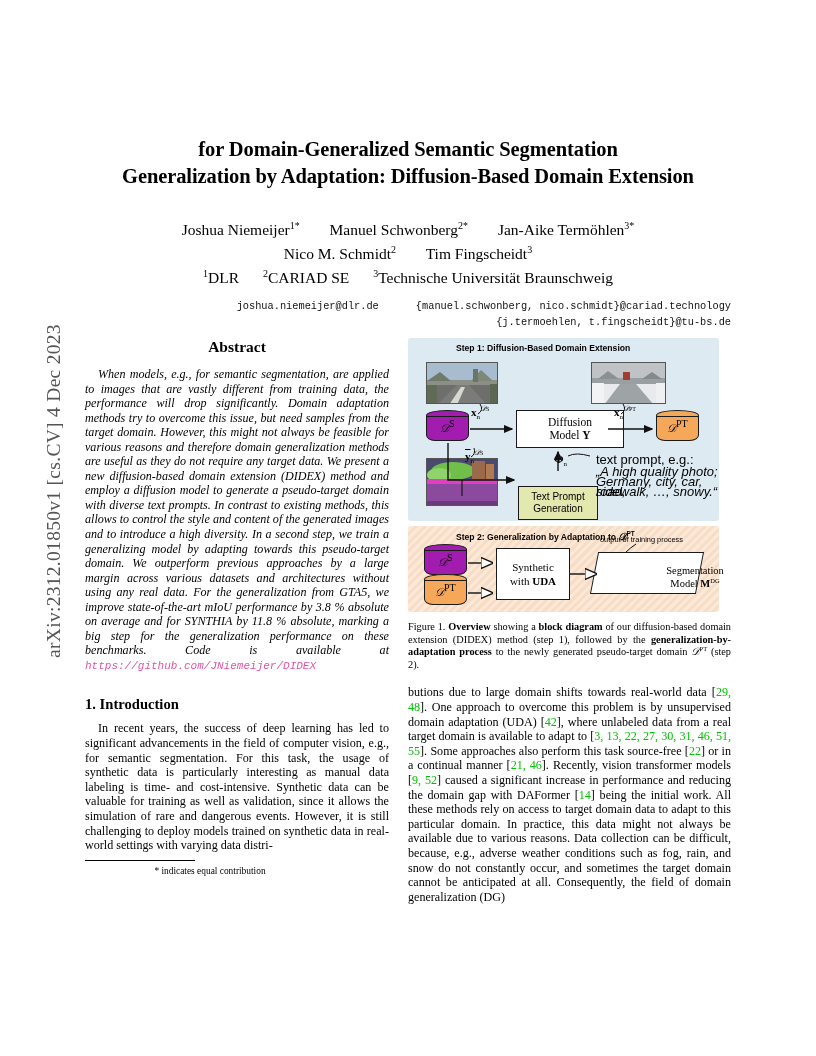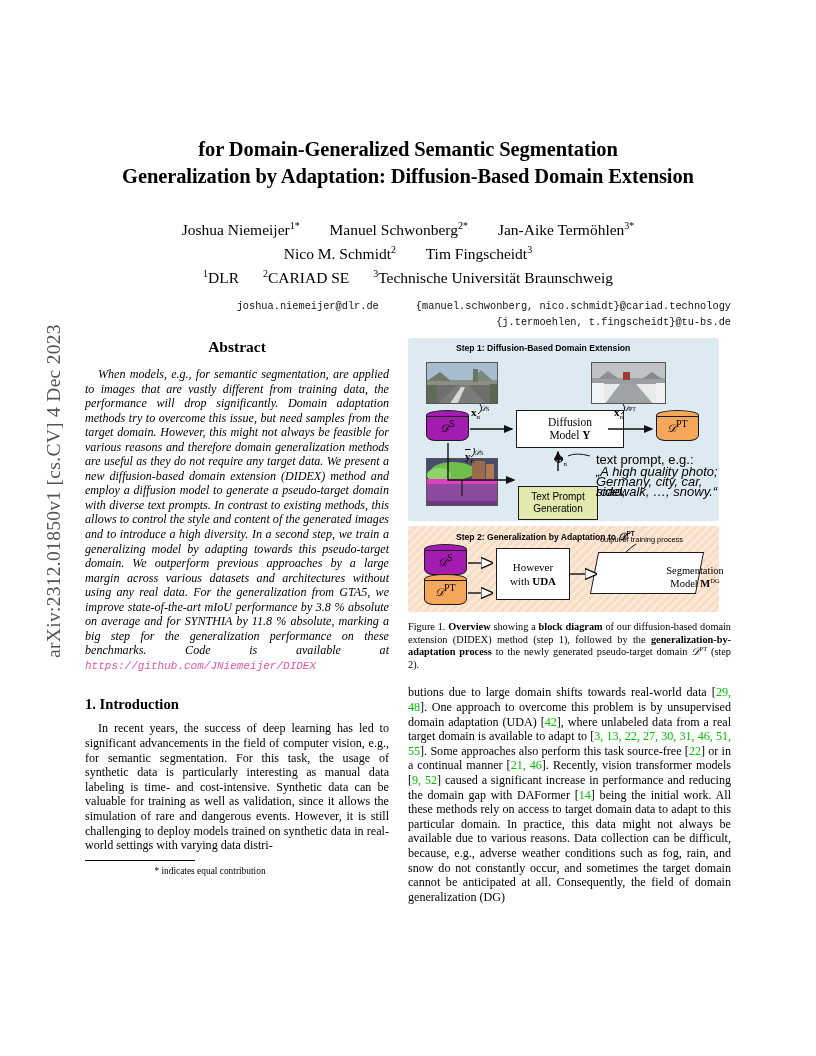--- a/index.html
+++ b/index.html
@@ -275,21 +275,21 @@
           </div>
 
           <div class="cyl cyl-orange" style="left:16px;top:54px;">
             <div class="top-c"></div>
             <div class="body-c">
               <span class="lbl"><i>𝒟</i><sup>PT</sup></span>
             </div>
           </div>
 
           <div class="box white" style="left:88px;top:22px;width:74px;height:52px;flex-direction:column;">
-            <span style="font-size:11px;line-height:14px;">However</span>
+            <span style="font-size:11px;line-height:14px;">Synthetic</span>
             <span style="font-size:11px;line-height:14px;"><span>with </span><b>UDA</b></span>
           </div>
 
           <div class="para" style="left:186px;top:26px;width:106px;height:42px;"></div>
           <div class="para-txt" style="left:188px;top:38px;width:102px;padding-left:48px;">
             <div style="font-size:10.5px;line-height:13px;">Segmentation</div>
             <div style="font-size:10.5px;line-height:13px;"><span>Model </span><b>M</b><sup style="font-size:6.5px;">DG</sup></div>
           </div>
 
           <div class="tinytxt up" style="left:192px;top:9px;font-size:7.4px;">output of training process</div>

